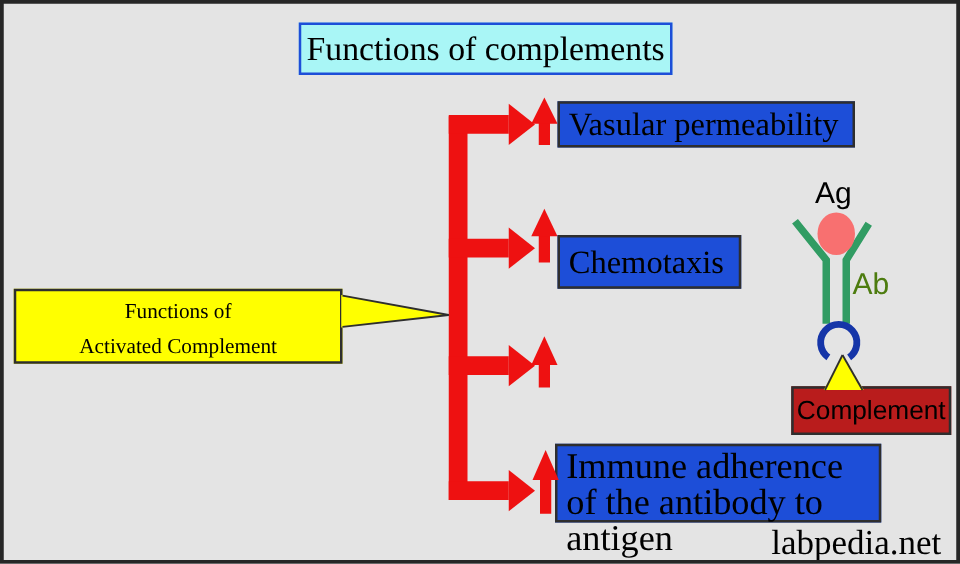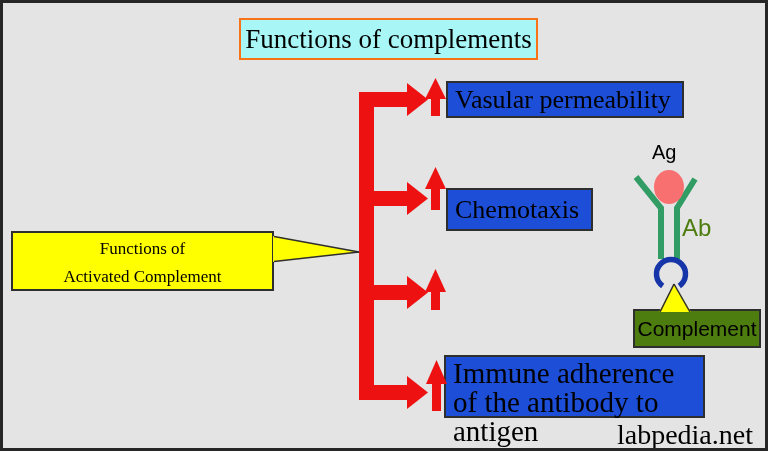--- a/index.html
+++ b/index.html
@@ -9,21 +9,21 @@
     background:#e4e4e4;
     border:3px solid #262626;
     box-sizing:border-box;
     overflow:hidden;
     font-family:"Liberation Serif", serif;
   }
   .abs{position:absolute;box-sizing:border-box;}
   .title-box{
     left:236px;top:15px;width:299px;height:42px;
     background:#a9f6f6;
-    border:2px solid #f97316;
+    border:2px solid #1d4ed8;
     text-align:center;
     font-size:27px;line-height:38px;
     color:#000;
     z-index:2;
   }
   .callout-box{
     left:8px;top:228px;width:263px;height:60px;
     background:#ffff00;
     border:2px solid #2e2e2e;
     text-align:center;
@@ -39,32 +39,32 @@
     font-size:26px;
     padding-left:7px;
     z-index:2;
   }
   .fn-1{left:443px;top:78px;width:238px;height:37px;line-height:33px;}
   .fn-2{left:443px;top:165px;width:147px;height:43px;line-height:39px;margin-top:20px;}
   .fn-3{left:442px;top:267px;width:158px;height:41px;line-height:37px;}
   .fn-4{left:441px;top:352px;width:261px;height:63px;font-size:29px;line-height:29px;padding-top:2px;}
   .complement-box{
     left:630px;top:306px;width:128px;height:39px;
-    background:#4d7c0f;
+    background:#b91c1c;
     border:2px solid #2e2e2e;
     color:#000;
     font-family:"Liberation Sans", sans-serif;
     font-size:21px;line-height:35px;
     text-align:center;
     z-index:2;
   }
   .ag-label{
     left:649px;top:138px;width:40px;
     font-family:"Liberation Sans", sans-serif;
-    font-size:20px;color:#000;z-index:2;
+    font-size:24px;color:#000;z-index:2;
   }
   .ab-label{
     left:679px;top:211px;width:40px;
     font-family:"Liberation Sans", sans-serif;
     font-size:24px;color:#4d7c0f;z-index:2;
   }
   .watermark{
     right:12px;top:416px;
     font-size:28px;color:#000;
     z-index:2;

